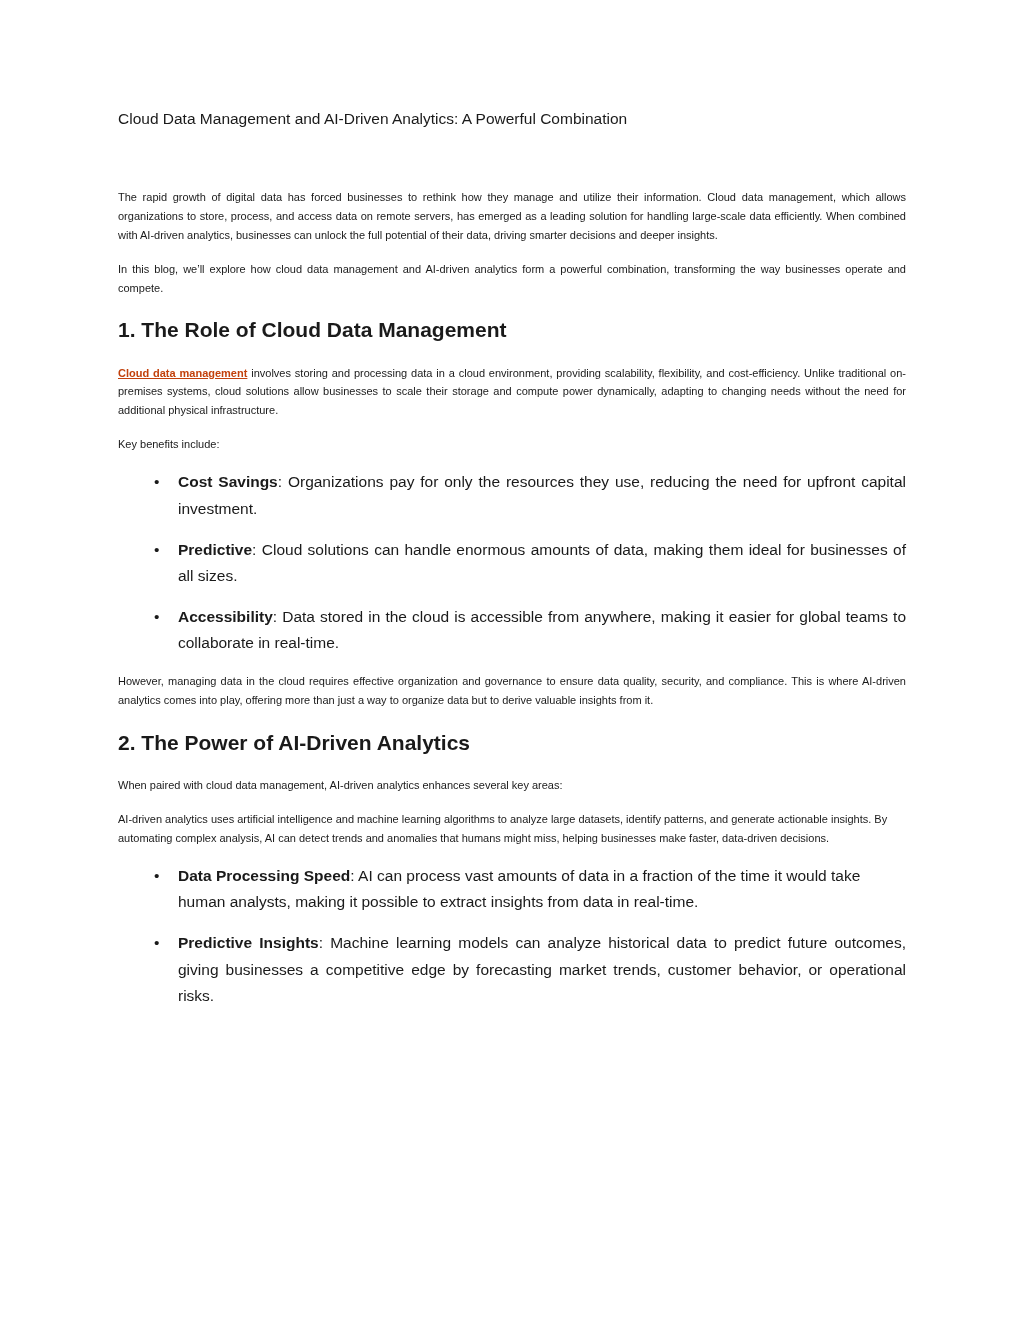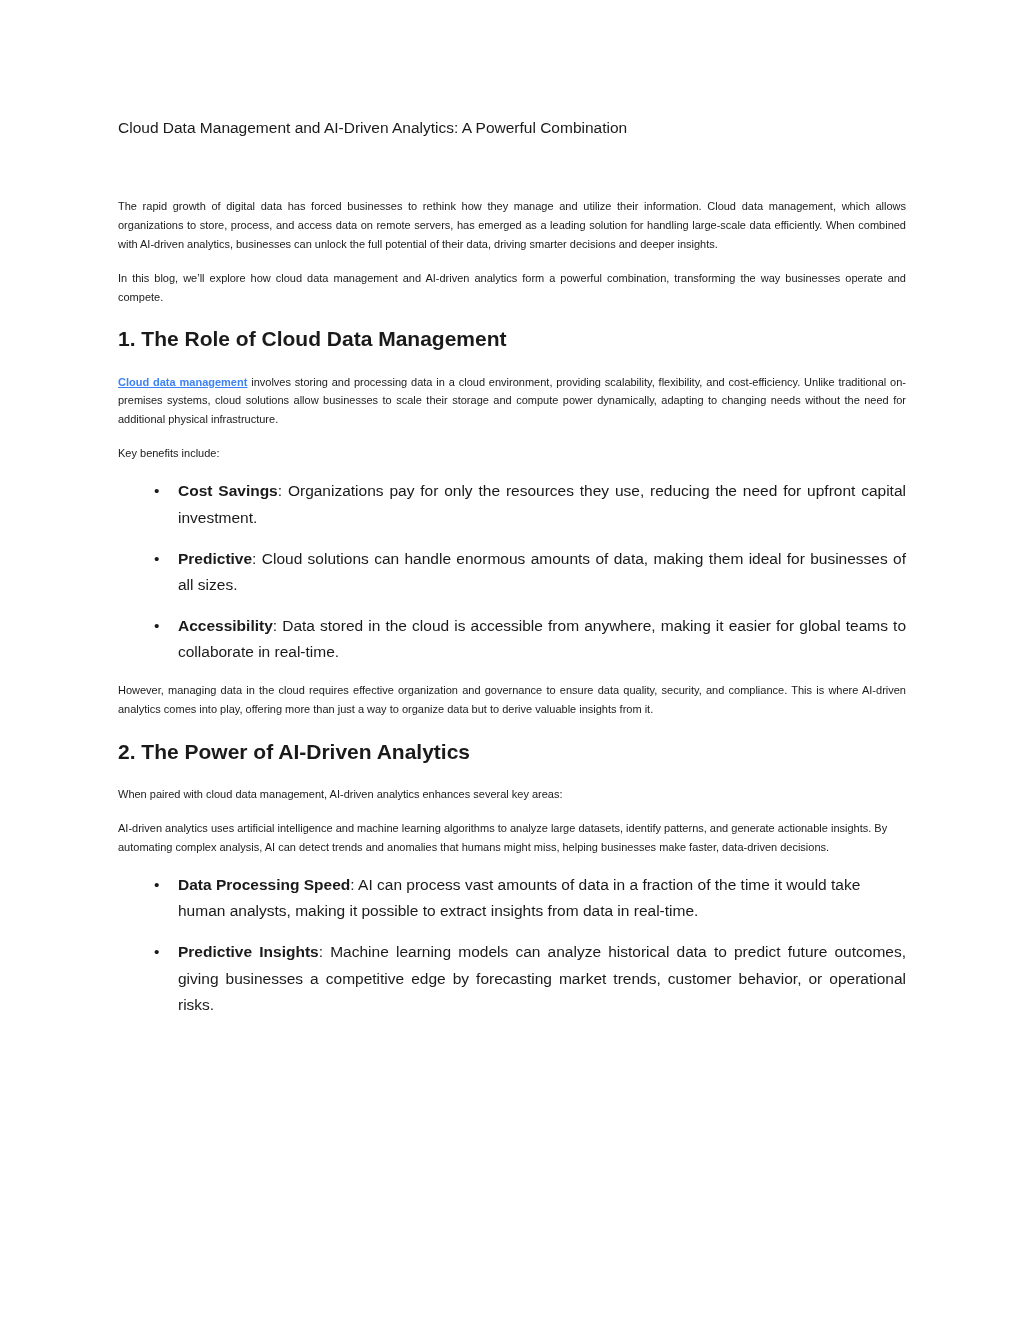--- a/index.html
+++ b/index.html
@@ -15,21 +15,21 @@
     position: relative;
     width: 1024px;
     height: 1325px;
     background: #ffffff;
     box-sizing: border-box;
     overflow: hidden;
   }
   .content {
     position: absolute;
     left: 118px;
-    top: 118px;
+    top: 109px;
     width: 788px;
   }
   .doc-title {
     font-size: 15.5px;
     font-weight: 400;
     line-height: 1.35;
     margin: 0 0 58px 0;
     text-align: left;
   }
   p.body-par {
@@ -74,21 +74,21 @@
     position: absolute;
     left: 36px;
     top: 0;
     font-size: 15.5px;
     line-height: 1.72;
   }
   .lead-term {
     font-weight: 700;
   }
   a.doc-link {
-    color: #3b82f6;
+    color: #c2410c;
     font-weight: 700;
     text-decoration: underline;
   }
 </style>
 </head>
 <body>
 
 <div class="page">
   <div class="content">
 

